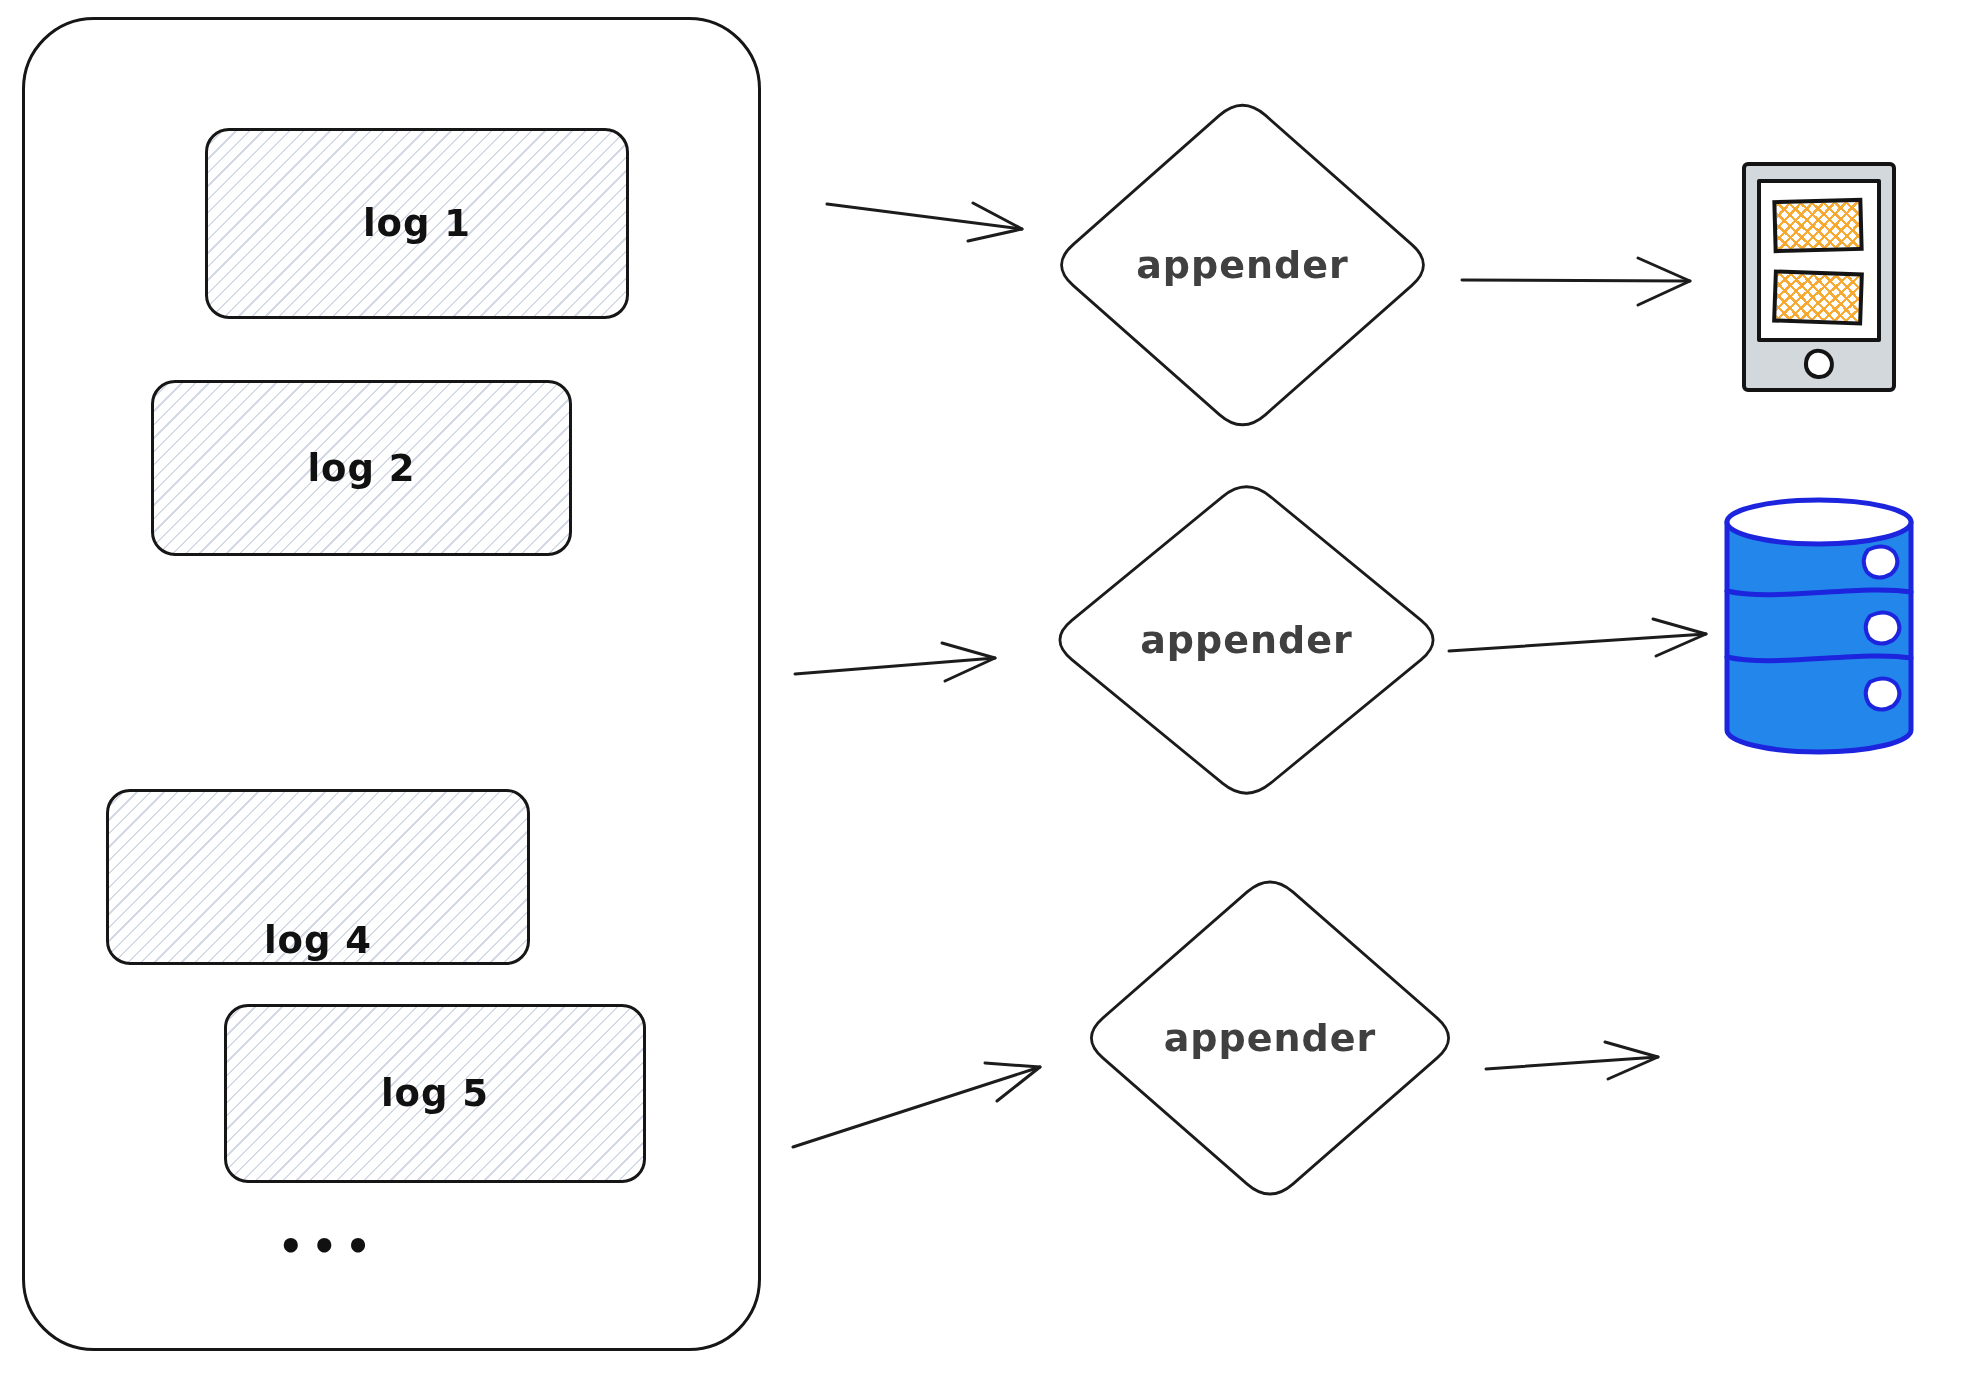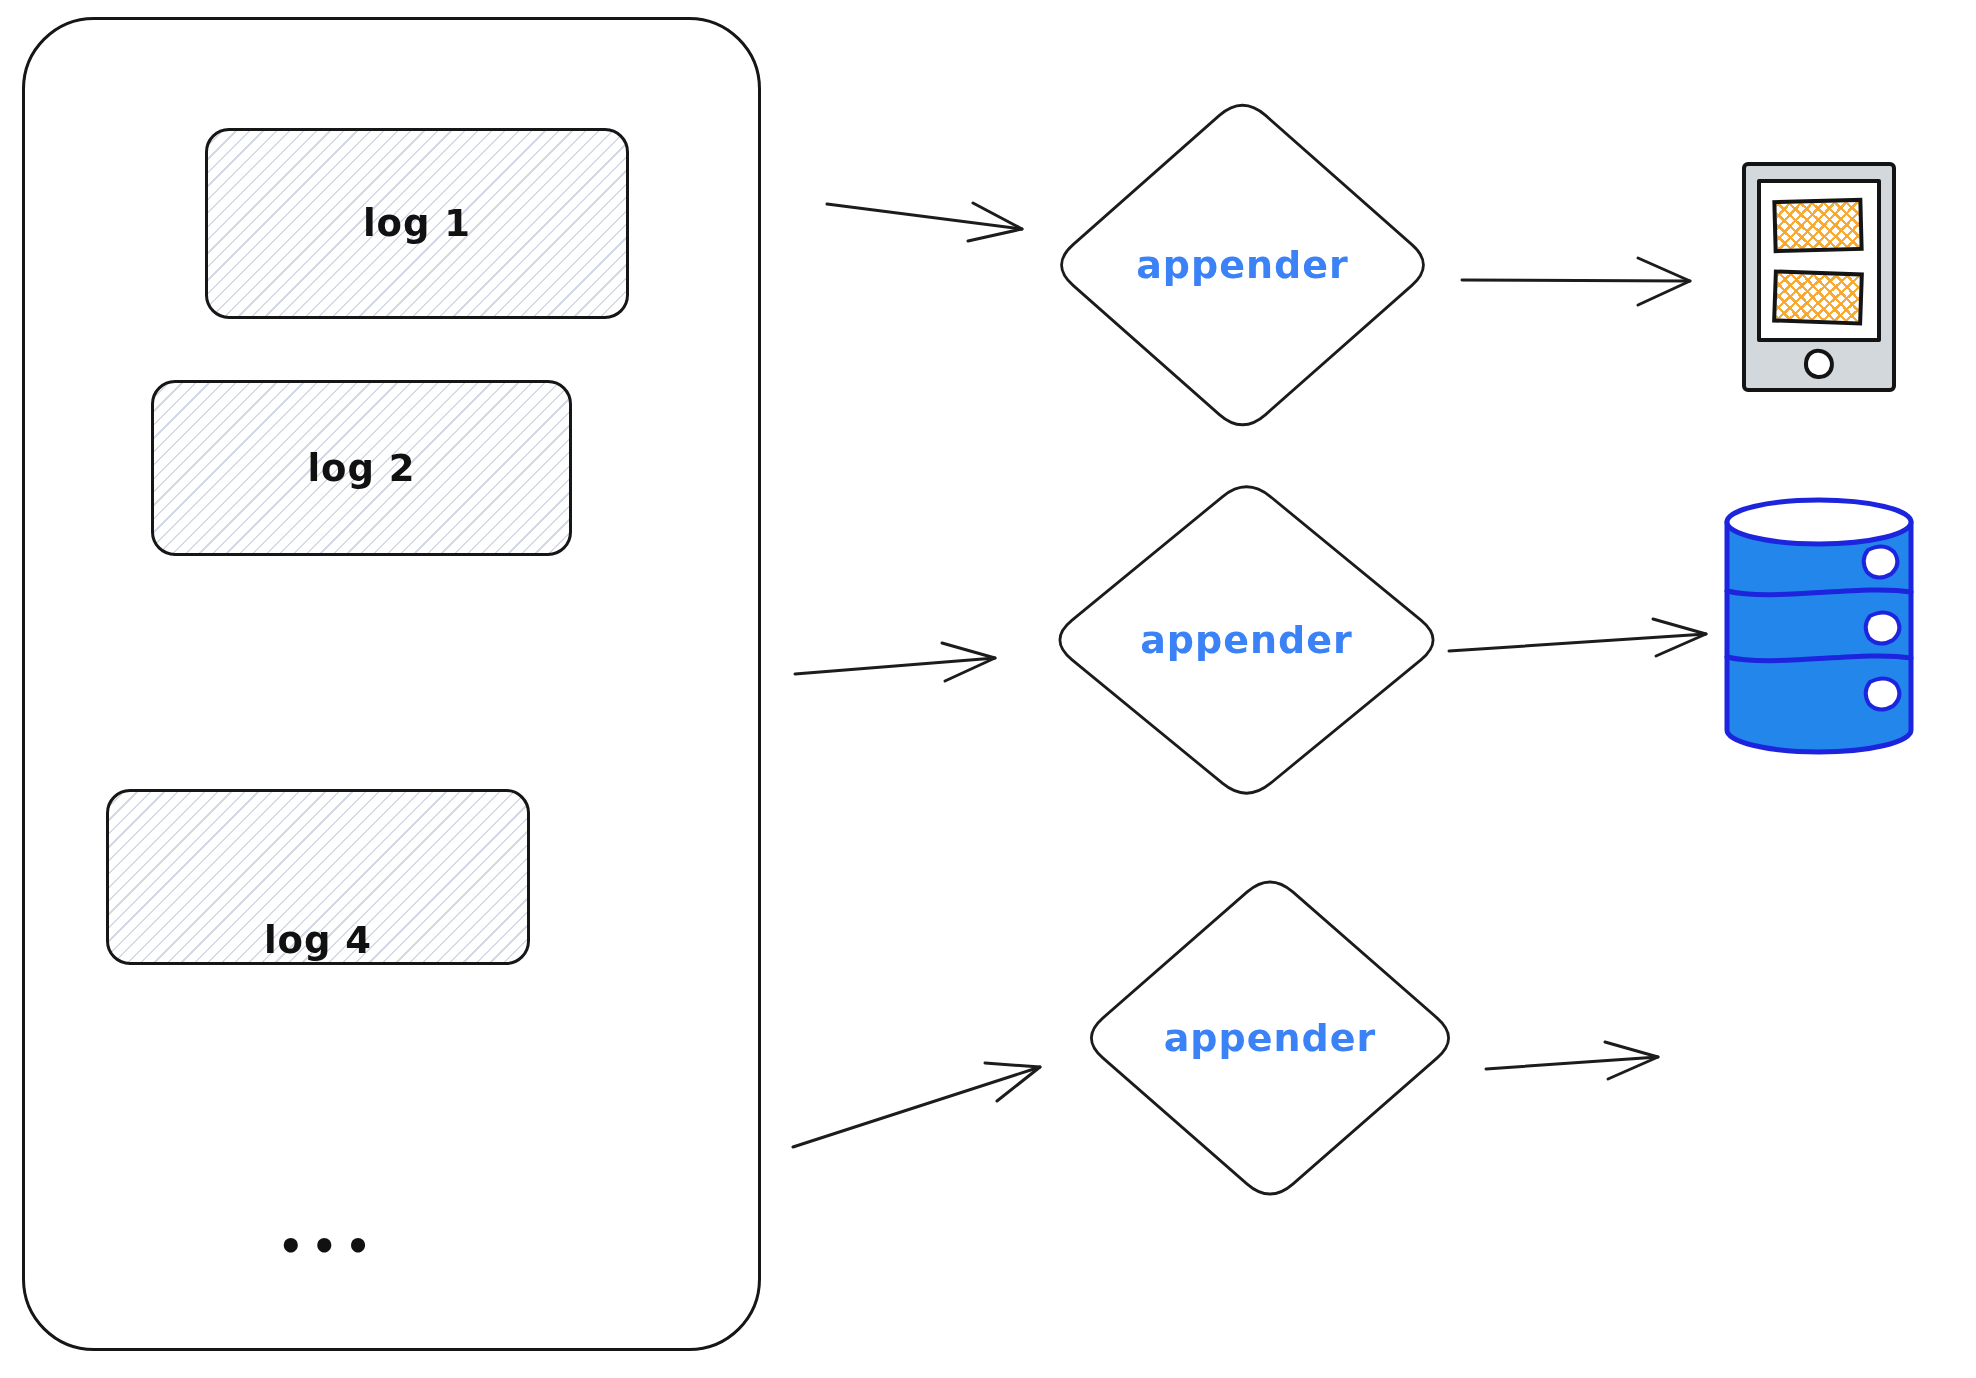--- a/index.html
+++ b/index.html
@@ -42,21 +42,21 @@
   }
 
   
   .appender{display:flex;align-items:center;justify-content:center;}
   .appender svg{position:absolute;left:0;top:0;width:100%;height:100%;}
   .appender path{
     fill:#ffffff;stroke:#1b1b1b;stroke-width:2.8px;
     vector-effect:non-scaling-stroke;stroke-linejoin:round;
   }
   .appender-label{
-    position:relative;font-size:38px;font-weight:600;letter-spacing:1px;color:#3b82f6;
+    position:relative;font-size:38px;font-weight:600;letter-spacing:1px;color:#404040;
   }
 
   
   .arrows{left:0;top:0;width:1976px;height:1378px;pointer-events:none;}
   .arrows path{stroke:#1c1c1c;stroke-width:3px;fill:none;stroke-linecap:round;stroke-linejoin:round;}
 
   
   .device{
     left:1742px;top:162px;width:146px;height:222px;
     background:#d3d8dd;border:4px solid #141414;border-radius:6px;
@@ -99,20 +99,23 @@
   <div class="abs log-store"></div>
 
   <div class="abs log-box" style="left:205px;top:128px;width:418px;height:185px;">
     <span class="log-label">log 1</span>
   </div>
   <div class="abs log-box" style="left:151px;top:380px;width:415px;height:170px;">
     <span class="log-label">log 2</span>
   </div>
   <div class="abs log-box" style="left:106px;top:789px;width:418px;height:170px;align-items:flex-end;">
     <span class="log-label">log 4</span>
+  </div>
+  <div class="abs log-box" style="left:224px;top:1004px;width:416px;height:173px;">
+    <span class="log-label">log 5</span>
   </div>
 
   <div class="abs dots">•••</div>
 
   <div class="abs appender" style="left:1050px;top:95px;width:385px;height:340px;">
     <svg viewBox="0 0 200 200" preserveAspectRatio="none">
       <path d="M88,12 Q100,0 112,12 L188,88 Q200,100 188,112 L112,188 Q100,200 88,188 L12,112 Q0,100 12,88 Z"></path>
     </svg>
     <span class="appender-label">appender</span>
   </div>

